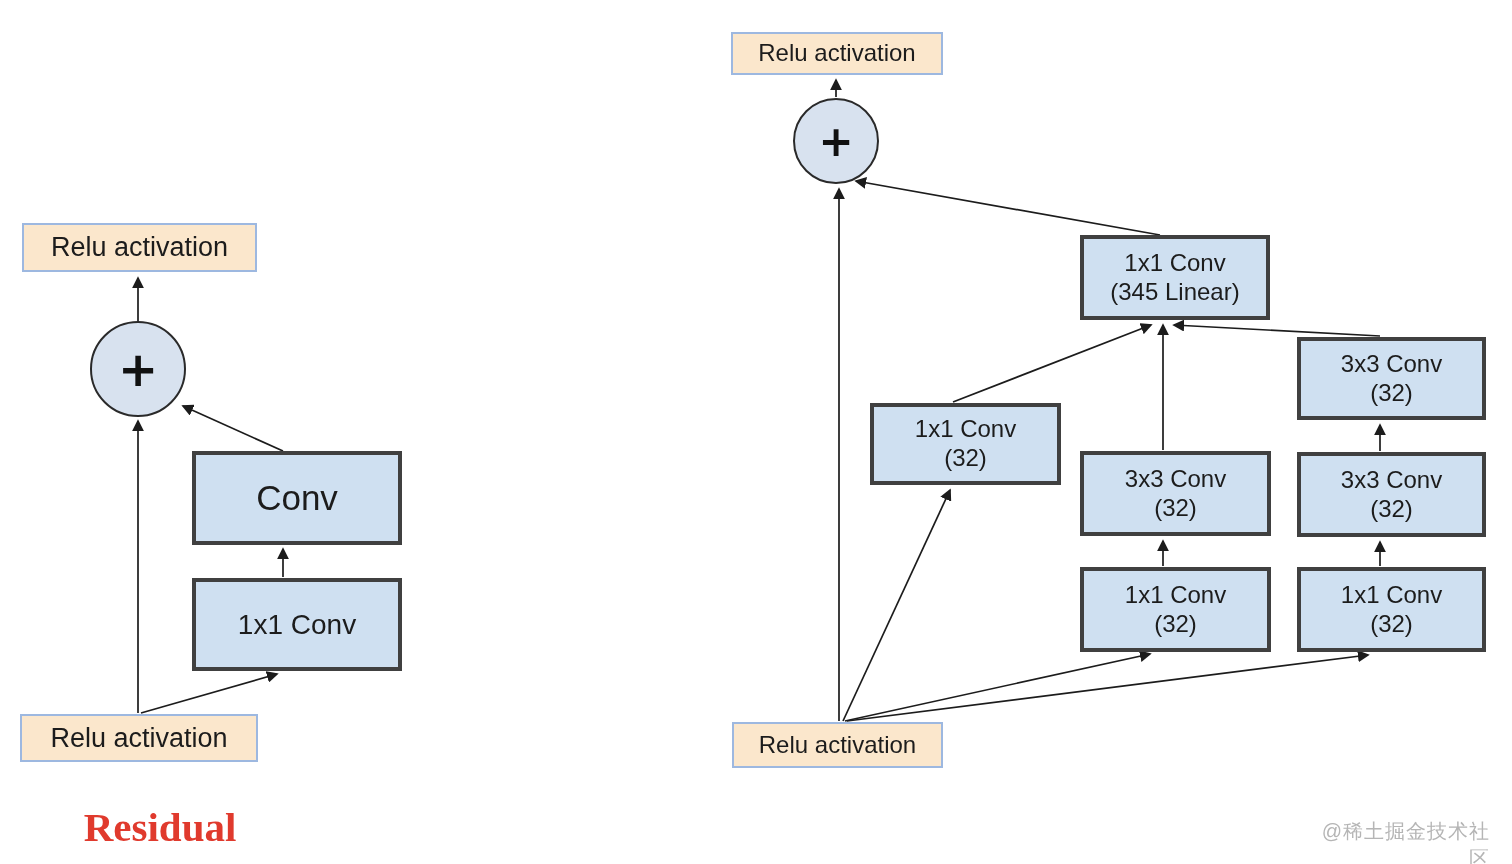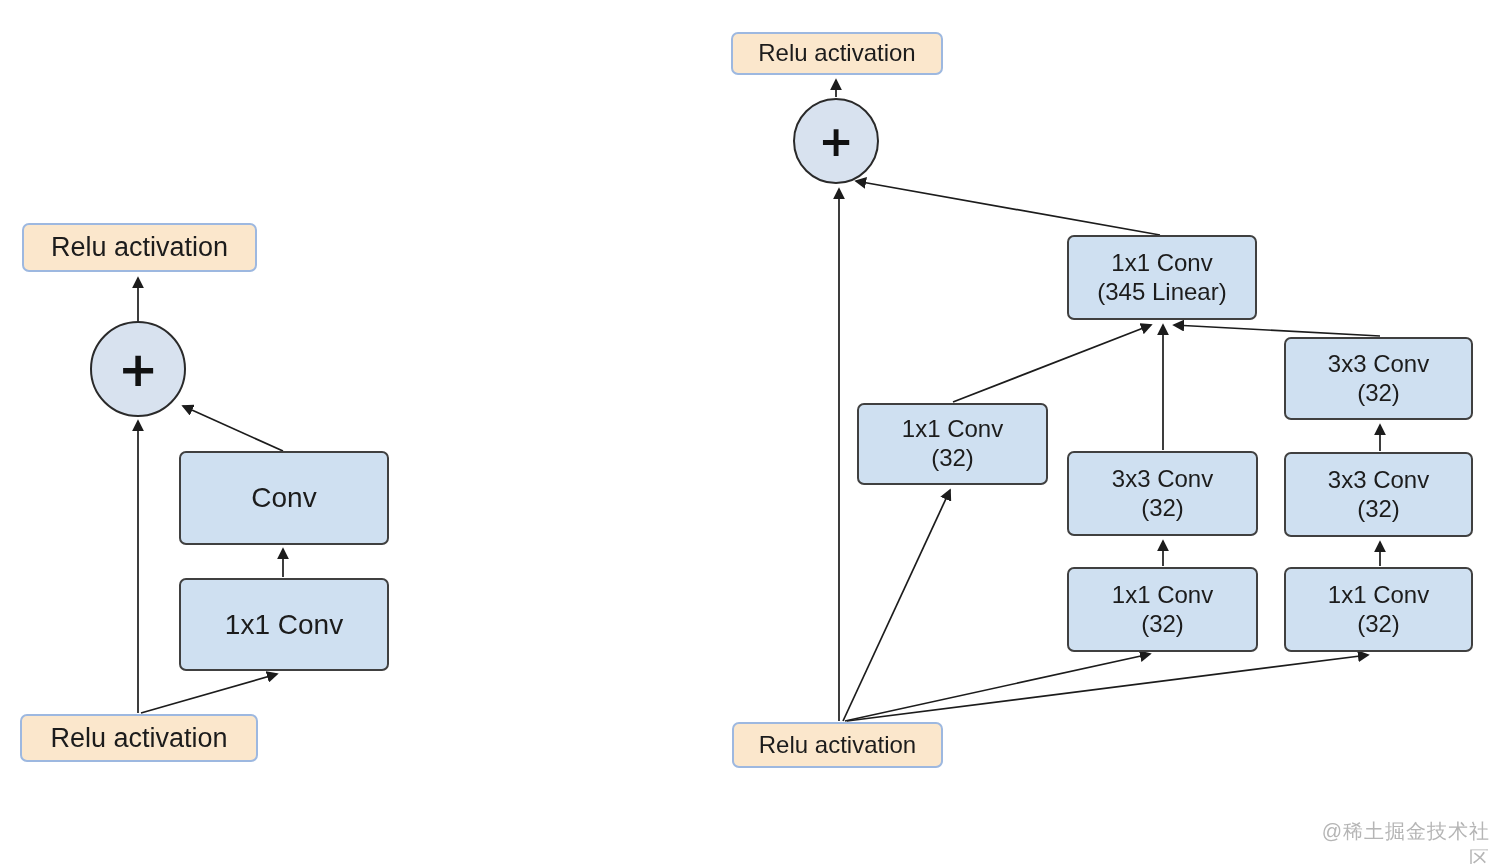--- a/index.html
+++ b/index.html
@@ -4,44 +4,44 @@
 <style>
   html,body { margin:0; padding:0; background:#ffffff; }
   .stage {
     position:relative; width:1512px; height:864px; background:#ffffff;
     font-family:"Liberation Sans", sans-serif; overflow:hidden;
   }
   svg.edges { position:absolute; left:0; top:0; width:1512px; height:864px; }
   .box {
     position:absolute; box-sizing:border-box;
     display:flex; flex-direction:column; align-items:center; justify-content:center;
-    text-align:center; color:#1c1c1c; line-height:1.2;border-radius:7px;
+    text-align:center; color:#1c1c1c; line-height:1.2;
   }
-  .blue { background:#cfe0f1; border:2px solid #404040; }
+  .blue { background:#cfe0f1; border:4px solid #404040;margin-left:13px; }
   .tan  { background:#fbe7cc; border:2px solid #9db8e0; }
   .circle {
     position:absolute; box-sizing:border-box; border-radius:50%;
     background:#d8e2ef; border:2px solid #2a2a2a;
     display:flex; align-items:center; justify-content:center;
     font-family:"DejaVu Sans", sans-serif; font-weight:bold; color:#111111;
   }
   .two-line span { display:block; }
   .caption {
     position:absolute; font-family:"Liberation Serif","DejaVu Serif",serif;
     font-weight:bold; font-size:41px; color:#e03a2d; text-align:center;
   }
   .watermark {
     position:absolute; left:1318px; top:818px; width:172px;
     font-size:20px; color:#b5b5b5; text-align:right; letter-spacing:1px;
   }
 
   
   #l-relu-top    { left:22px;  top:223px; width:235px; height:49px; font-size:27px; }
   #l-plus        { left:90px;  top:321px; width:96px;  height:96px; font-size:48px; }
-  #l-conv        { left:179px; top:451px; width:210px; height:94px; font-size:28px; }
+  #l-conv        { left:179px; top:451px; width:210px; height:94px; font-size:35px; }
   #l-conv1x1     { left:179px; top:578px; width:210px; height:93px; font-size:28px; }
   #l-relu-bottom { left:20px;  top:714px; width:238px; height:48px; font-size:27px; }
   #l-caption     { left:40px;  top:803px; width:240px; }
 
   
   #r-relu-top    { left:731px;  top:32px;  width:212px; height:43px; font-size:24px; }
   #r-plus        { left:793px;  top:98px;  width:86px;  height:86px; font-size:42px; }
   #r-conv256     { left:1067px; top:235px; width:190px; height:85px; font-size:24px; }
   #r-b1-conv     { left:857px;  top:403px; width:191px; height:82px; font-size:24px; }
   #r-b2-conv3x3  { left:1067px; top:451px; width:191px; height:85px; font-size:24px; }
@@ -99,20 +99,21 @@
   </div>
 
   <div class="box blue" id="l-conv1x1">
     <span>1x1 Conv</span>
   </div>
 
   <div class="box tan" id="l-relu-bottom">
     <span>Relu activation</span>
   </div>
 
+  <div class="caption" id="l-caption">Residual</div>
 
   <div class="box tan" id="r-relu-top">
     <span>Relu activation</span>
   </div>
 
   <div class="circle" id="r-plus">
     <span>+</span>
   </div>
 
   <div class="box blue two-line" id="r-conv256">

